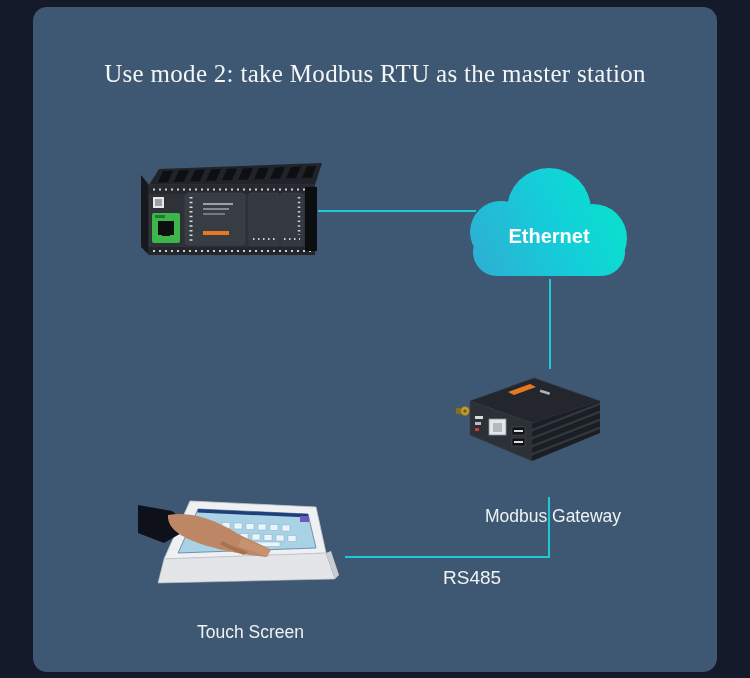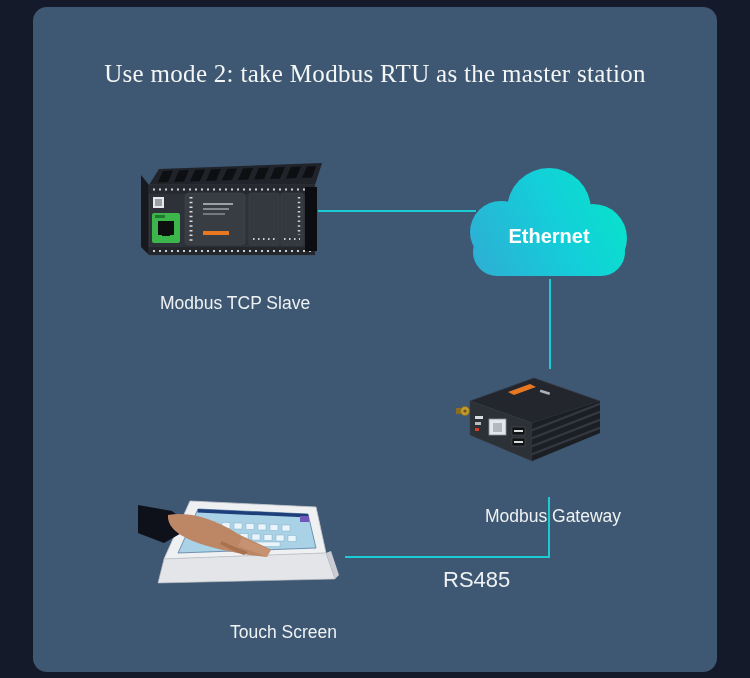--- a/index.html
+++ b/index.html
@@ -23,22 +23,22 @@
     color:#f4f6f6;letter-spacing:0.3px;
   }
   .node-label{
     position:absolute;
     color:#eef2f3;
     font-size:17.5px;
     white-space:nowrap;
   }
   .label-plc{left:160px;top:293px;}
   .label-gateway{left:453px;top:466px;width:200px;text-align:center;margin-top:40px;}
-  .label-touch{left:197px;top:622px;margin-left:33px;}
-  .label-rs485{left:443px;top:567px;font-size:22px;}
+  .label-touch{left:197px;top:622px;}
+  .label-rs485{left:443px;top:567px;font-size:19px;}
   .connector{position:absolute;background:#1bcbd4;}
   .conn-plc-cloud{left:318px;top:210px;width:158px;height:2px;}
   .conn-cloud-gw{left:549px;top:279px;width:2px;height:90px;}
   .conn-gw-ts-v{left:548px;top:497px;width:2px;height:60px;}
   .conn-gw-ts-h{left:345px;top:556px;width:205px;height:2px;}
   .device{position:absolute;font-weight:bold;}
   .dev-plc{left:137px;top:163px;width:185px;height:102px;}
   .dev-cloud{left:465px;top:166px;width:165px;height:112px;}
   .dev-gateway{left:456px;top:371px;width:152px;height:92px;}
   .dev-touch{left:138px;top:493px;width:212px;height:103px;}
@@ -104,21 +104,20 @@
 
       <rect x="112" y="30" width="30" height="52" rx="2" fill="#34383f" stroke="#43474e" stroke-width="0.5"></rect>
       <line x1="116" y1="76" x2="138" y2="76" stroke="#cdd0d4" stroke-width="2" stroke-dasharray="1.5 3.5"></line>
       <rect x="144" y="30" width="22" height="52" rx="2" fill="#34383f" stroke="#43474e" stroke-width="0.5"></rect>
       <line x1="147" y1="76" x2="163" y2="76" stroke="#cdd0d4" stroke-width="2" stroke-dasharray="1.5 3.5"></line>
 
       <line x1="162" y1="34" x2="162" y2="72" stroke="#cdd0d4" stroke-width="2.5" stroke-dasharray="1.5 3.2"></line>
       <rect x="168" y="24" width="12" height="64" fill="#0b0d10"></rect>
     </svg>
   </div>
-  <div class="node-label label-plc">Modbus TCP Slave</div>
 
   <div class="device dev-cloud">
     <svg width="165" height="112" viewBox="0 0 165 112">
       <defs>
         <linearGradient id="cloudGrad" gradientUnits="userSpaceOnUse" x1="0" y1="95" x2="165" y2="15">
           <stop offset="0" stop-color="#2fadd4"></stop>
           <stop offset="0.55" stop-color="#13cfd9"></stop>
           <stop offset="1" stop-color="#06e6c8"></stop>
         </linearGradient>
       </defs>

